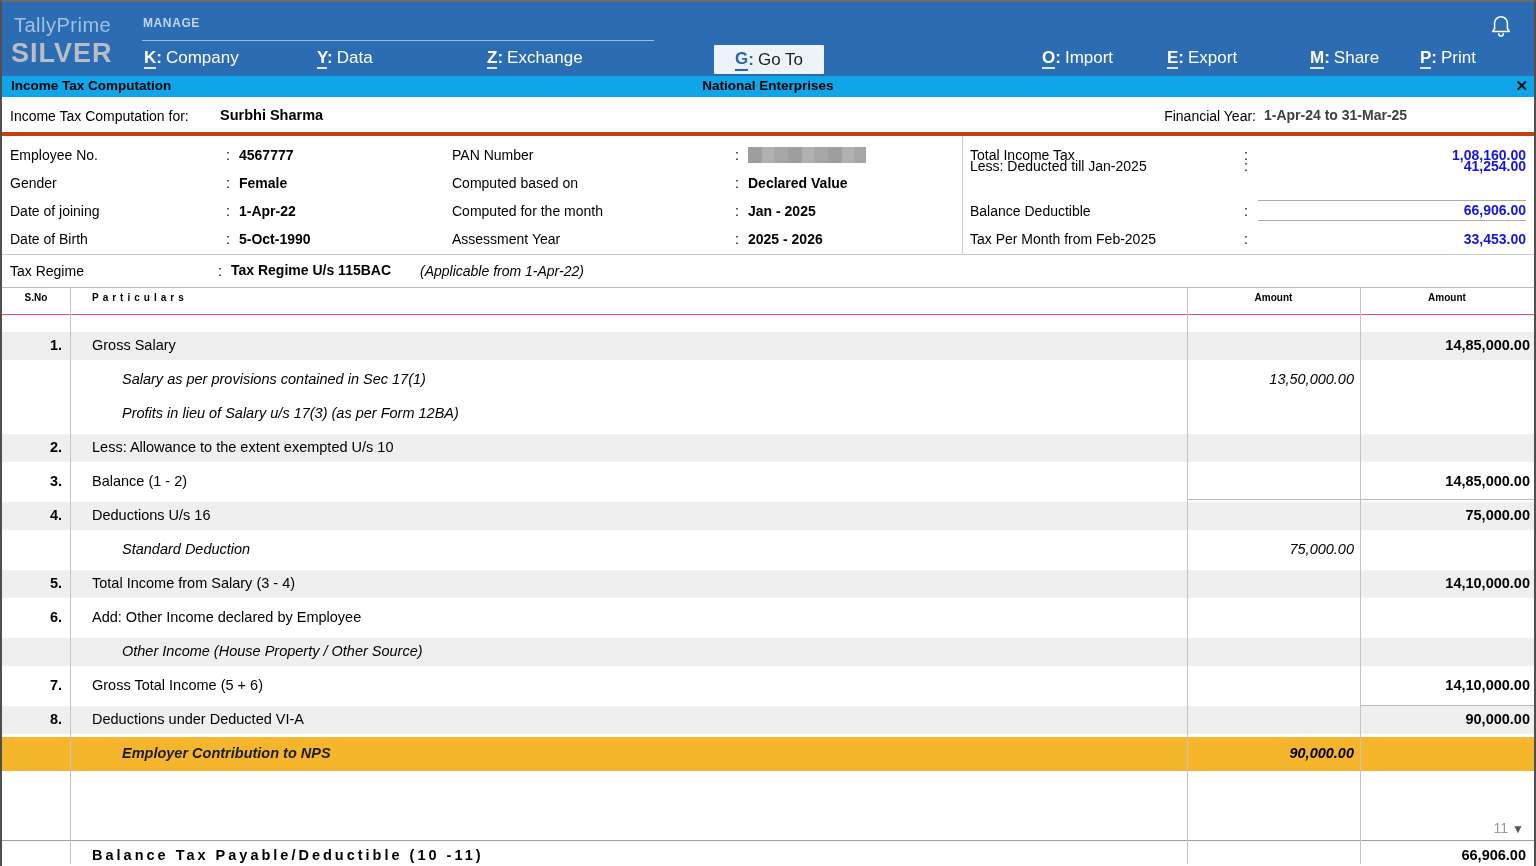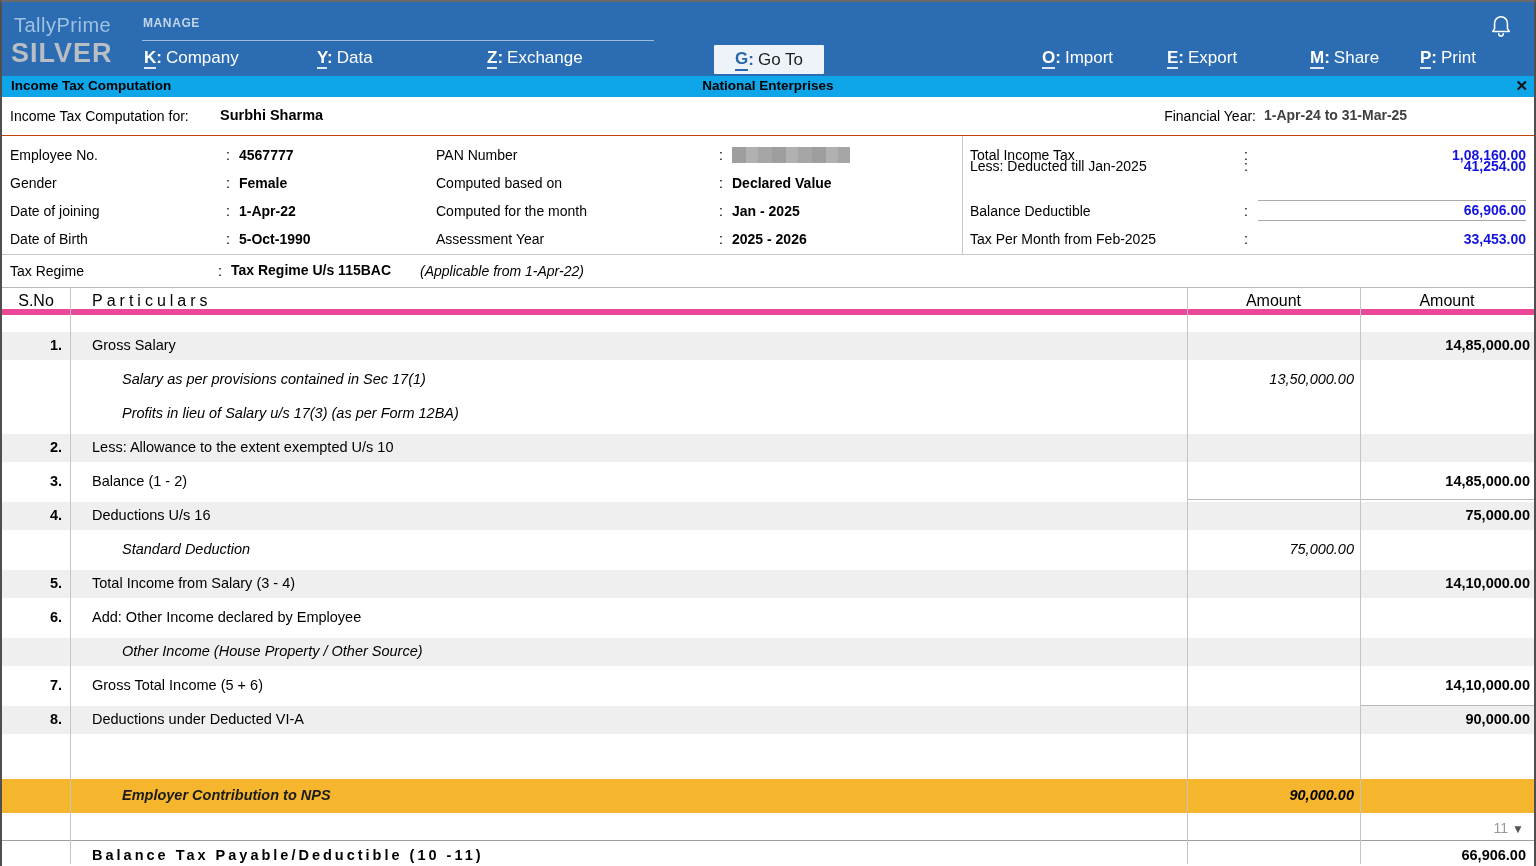--- a/index.html
+++ b/index.html
@@ -24,59 +24,59 @@
   .goto-btn .colon { color:#2667ae; font-weight:bold; margin-right:4px; }
   .bell { position:absolute; right:22px; top:11px; width:22px; height:24px; }
 
   
   .titlebar { position:absolute; left:0; top:74px; right:0; height:21px; background:#0ea5e9; }
   .titlebar .lt { position:absolute; left:9px; top:2px; font-size:13.5px; font-weight:bold; color:#000; }
   .titlebar .ct { position:absolute; left:0; right:0; top:2px; text-align:center; font-size:13.5px; font-weight:bold; color:#000; }
   .titlebar .close { position:absolute; right:6px; top:1px; font-size:15px; font-weight:bold; color:#111; cursor:default; }
 
   
-  .hdr-row { position:absolute; left:0; top:95px; right:0; height:39px; border-bottom:1px solid #c2410c; }
+  .hdr-row { position:absolute; left:0; top:95px; right:0; height:39px; border-bottom:4px solid #c2410c; }
   .hdr-for { position:absolute; left:8px; top:11px; font-size:14px; color:#000; }
   .hdr-name { position:absolute; left:218px; top:10px; font-size:14.5px; font-weight:bold; color:#000; }
   .hdr-fy-label { position:absolute; right:278px; top:11px; font-size:14px; color:#000; }
   .hdr-fy { position:absolute; right:8px; top:10px; width:262px; text-align:left; font-size:14px; font-weight:bold; color:#404040; }
 
   .details { position:absolute; left:0; top:134px; right:0; height:119px; border-bottom:1px solid #c9c9c9; }
   .details .vsep { position:absolute; left:960px; top:0; bottom:0; width:1px; background:#c9c9c9; }
   .drow { position:absolute; height:28px; font-size:14px; color:#000; }
   .drow .lbl { position:absolute; left:0; top:5px; }
   .drow .colon { position:absolute; top:5px; }
   .drow .val { position:absolute; top:5px; font-weight:bold; }
   .dl { left:8px; width:440px; } .dl .colon { left:216px; } .dl .val { left:229px; }
-  .dm { left:434px; width:500px;text-decoration:underline; } .dm .colon { left:283px; } .dm .val { left:296px; }
+  .dm { left:450px; width:500px;text-decoration:underline; } .dm .colon { left:283px; } .dm .val { left:296px; }
   .ds { left:968px; right:8px; } .ds .colon { left:274px; } .ds .val { right:0; width:268px; text-align:right; color:#1414dd; }
   .redact { position:absolute; left:296px; top:5px; width:118px; height:16px;
             background:repeating-linear-gradient(90deg,#9e9e9e 0 14px,#b1b1b1 14px 26px,#a6a6a6 26px 40px); }
   .ds.bordered .val { border-top:1px solid #ababab; border-bottom:1px solid #ababab; padding:1px 0 2px; top:2px; }
 
   .taxregime { position:absolute; left:0; top:253px; right:0; height:33px; border-bottom:1px solid #b8b8b8; font-size:14px; }
   .taxregime .lbl { position:absolute; left:8px; top:8px; }
   .taxregime .colon { position:absolute; left:216px; top:8px; }
   .taxregime .val { position:absolute; left:229px; top:7px; font-weight:bold; }
   .taxregime .note { position:absolute; left:418px; top:8px; font-style:italic; }
 
   
   .table { position:absolute; left:0; top:286px; right:0; bottom:0; }
   .vline { position:absolute; top:0; bottom:0; width:1px; background:#c4c4c4; z-index:5; }
   .vl-sno { left:68px; } .vl-a1 { left:1185px; } .vl-a2 { left:1358px; }
-  .thead { position:absolute; left:0; top:0; right:0; height:27px; border-bottom:6px solid #ec4899; font-weight:normal; font-size:16px; }
+  .thead { position:absolute; left:0; top:0; right:0; height:27px; border-bottom:1px solid #ec4899; font-weight:bold; font-size:10px; }
   .th-sno { position:absolute; left:0; width:68px; top:4px; text-align:center; }
   .th-part { position:absolute; left:90px; top:4px; letter-spacing:4px; }
   .th-a1 { position:absolute; left:1185px; width:173px; top:4px; text-align:center; }
   .th-a2 { position:absolute; left:1358px; right:0; top:4px; text-align:center; }
 
   #rows { position:absolute; left:0; top:41px; right:0; }
   .row { position:relative; height:34px; font-size:14.5px; }
   .row.shade { background:#efefef; box-shadow:inset 0 3px 0 #fff, inset 0 -3px 0 #fff; }
-  .row.hl { background:#f5b62e; box-shadow:none;margin-top:42px; }
+  .row.hl { background:#f5b62e; box-shadow:none; }
   .cell { position:absolute; top:8px; white-space:nowrap; }
   .c-sno { left:0; width:60px; text-align:right; font-weight:bold; }
   .c-label { left:90px; font-weight:normal; }
   .row.sub .c-label { left:120px; font-weight:normal; font-style:italic; }
   .row.hl .c-label { font-weight:bold; font-style:italic; color:#1c1c1c; }
   .c-a1 { left:1185px; width:167px; text-align:right; font-style:italic; }
   .row.hl .c-a1 { font-weight:bold; }
   .c-a2 { left:1358px; right:8px; width:170px; text-align:right; font-weight:bold; }
   .amt-line-r2 { position:absolute; left:1185px; right:0; top:211px; height:1px; background:#b8b8b8; z-index:4; }
   .amt-line-r7 { position:absolute; left:1358px; right:0; top:417px; height:1px; background:#b8b8b8; z-index:4; }

